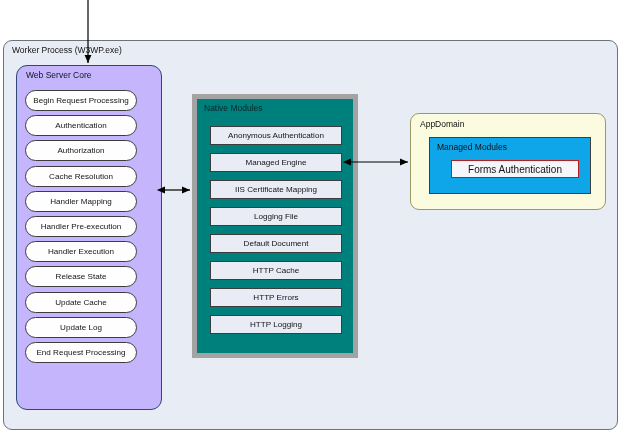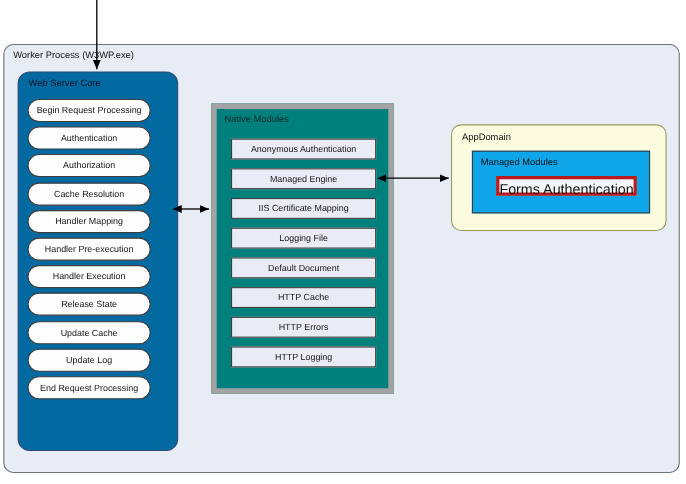--- a/index.html
+++ b/index.html
@@ -43,21 +43,21 @@
     white-space: nowrap;
   }
 
   
   .web-server-core {
     position: absolute;
     left: 16px;
     top: 65px;
     width: 146px;
     height: 345px;
-    background: #0369a1;
+    background: #c4b5fd;
     border: 1px solid #2d4a74;
     border-radius: 11px;
     box-sizing: border-box;
   }
   .web-server-core-label {
     position: absolute;
     left: 9px;
     top: 4px;
     font-size: 8.5px;
     color: #0c1424;
@@ -166,23 +166,23 @@
     white-space: nowrap;
   }
   .mm-box {
     position: absolute;
     left: 21px;
     top: 22px;
     width: 128px;
     height: 18px;
     line-height: 17px;
     background: #F4F6FA;
-    border: 3px solid #b91c1c;
+    border: 1px solid #b91c1c;
     text-align: center;
-    font-size: 13px;
+    font-size: 10px;
     color: #141414;
     box-sizing: border-box;
     white-space: nowrap;
   }
 
   
   .connector-layer {
     position: absolute;
     left: 0; top: 0;
     width: 624px;

